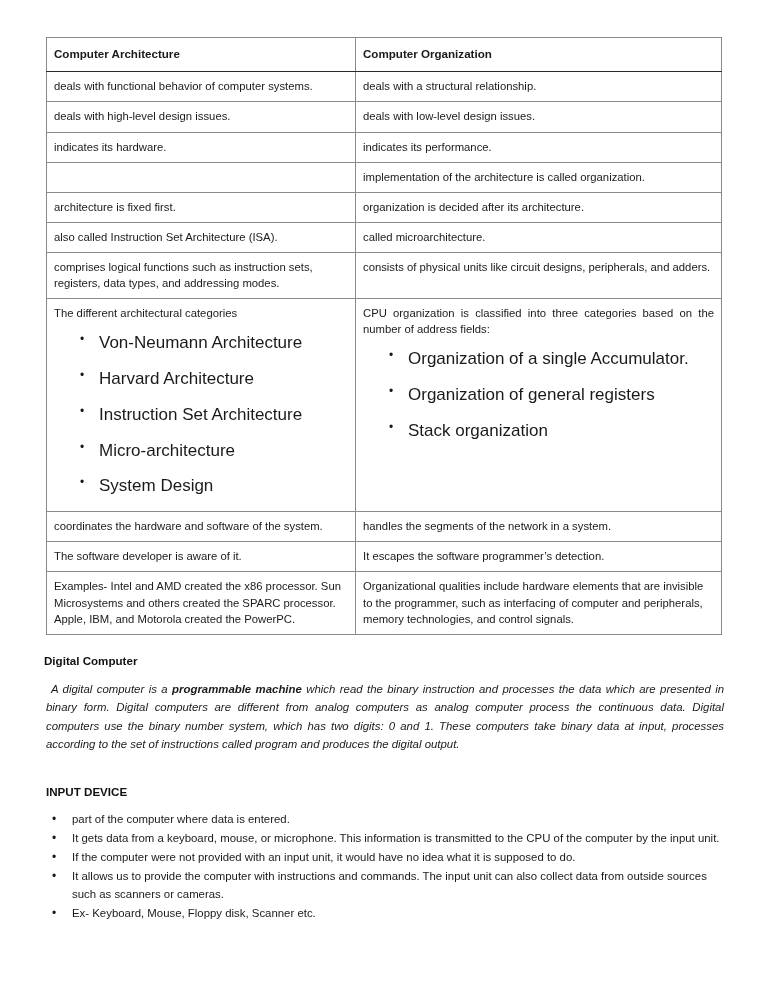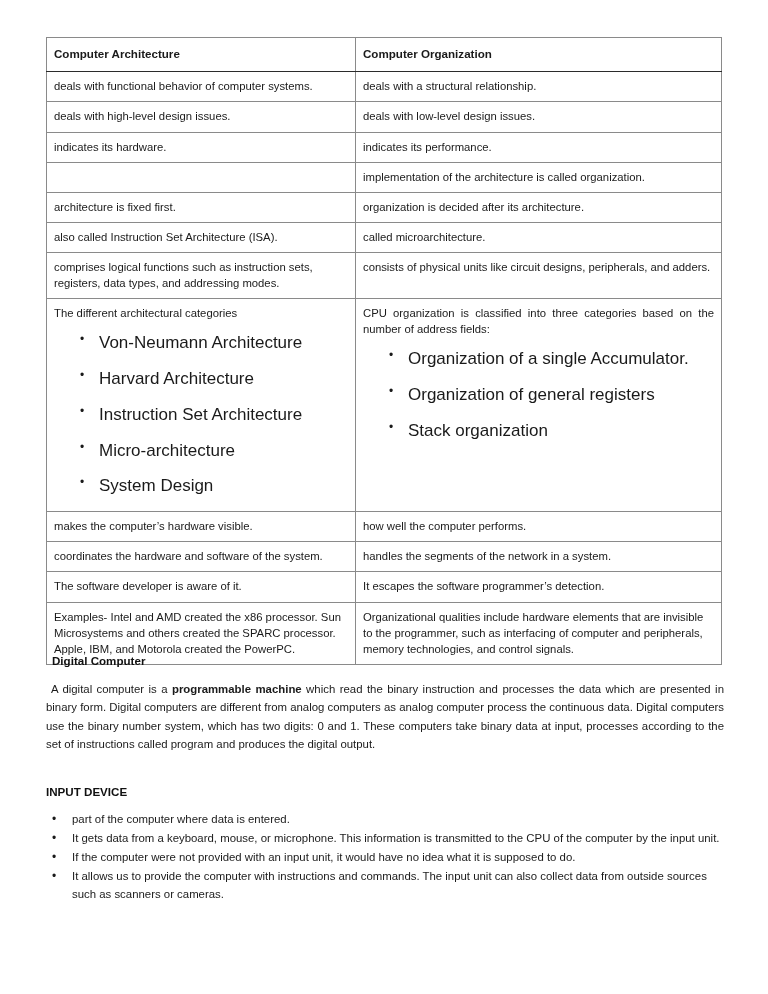--- a/index.html
+++ b/index.html
@@ -80,32 +80,33 @@
   .cell-intro { margin: 0; }
   .cell-intro.just { text-align: justify; }
 
   
   .sec-heading {
     position: absolute;
     font-weight: bold;
     font-size: 11.6px;
     color: #111;
   }
-  #h-digital { left: 52px; top: 654px; }
+  #h-digital { left: 44px; top: 654px; }
   #h-input   { left: 46px; top: 785px; }
 
   .para {
     position: absolute;
     left: 46px;
     width: 678px;
     font-size: 11.4px;
     line-height: 1.62;
     text-align: justify;
     text-justify: inter-word;
     color: #1a1a1a;
+    font-style: italic;
   }
   #p-digital { top: 680px; text-indent: 5px; }
   .para b { font-weight: bold; }
 
   
   .doc-list {
     position: absolute;
     left: 50px;
     top: 810px;
     width: 678px;
@@ -190,24 +191,20 @@
           <p class="cell-intro just">CPU organization is classified into three categories based on the number of address fields:</p>
           <ul class="cell-list">
             <li>Organization of a single Accumulator.</li>
             <li>Organization of general registers</li>
             <li>Stack organization</li>
           </ul>
         </td>
       </tr>
 
       <tr>
-        <td>makes the computer’s hardware visible.</td>
-        <td>how well the computer performs.</td>
-      </tr>
-      <tr>
         <td class="cell-just">coordinates the hardware and software of the system.</td>
         <td>handles the segments of the network in a system.</td>
       </tr>
       <tr>
         <td>The software developer is aware of it.</td>
         <td>It escapes the software programmer’s detection.</td>
       </tr>
       <tr>
         <td class="cell-just">Examples- Intel and AMD created the x86 processor. Sun Microsystems and others created the SPARC processor. Apple, IBM, and Motorola created the PowerPC.</td>
         <td class="cell-just">Organizational qualities include hardware elements that are invisible to the programmer, such as interfacing of computer and peripherals, memory technologies, and control signals.</td>
@@ -219,15 +216,16 @@
 
   <div class="para" id="p-digital"><span> A digital computer is a </span><b>programmable machine</b><span> which read the binary instruction and processes the data which are presented in binary form. Digital computers are different from analog computers as analog computer process the continuous data. Digital computers use the binary number system, which has two digits: 0 and 1. These computers take binary data at input, processes according to the set of instructions called program and produces the digital output.</span></div>
 
   <div class="sec-heading" id="h-input">INPUT DEVICE</div>
 
   <ul class="doc-list">
     <li>part of the computer where data is entered.</li>
     <li>It gets data from a keyboard, mouse, or microphone. This information is transmitted to the CPU of the computer by the input unit.</li>
     <li>If the computer were not provided with an input unit, it would have no idea what it is supposed to do.</li>
     <li>It allows us to provide the computer with instructions and commands. The input unit can also collect data from outside sources such as scanners or cameras.</li>
+    <li>Ex- Keyboard, Mouse, Floppy disk, Scanner etc.</li>
   </ul>
 
 </div>
 
 </body></html>

